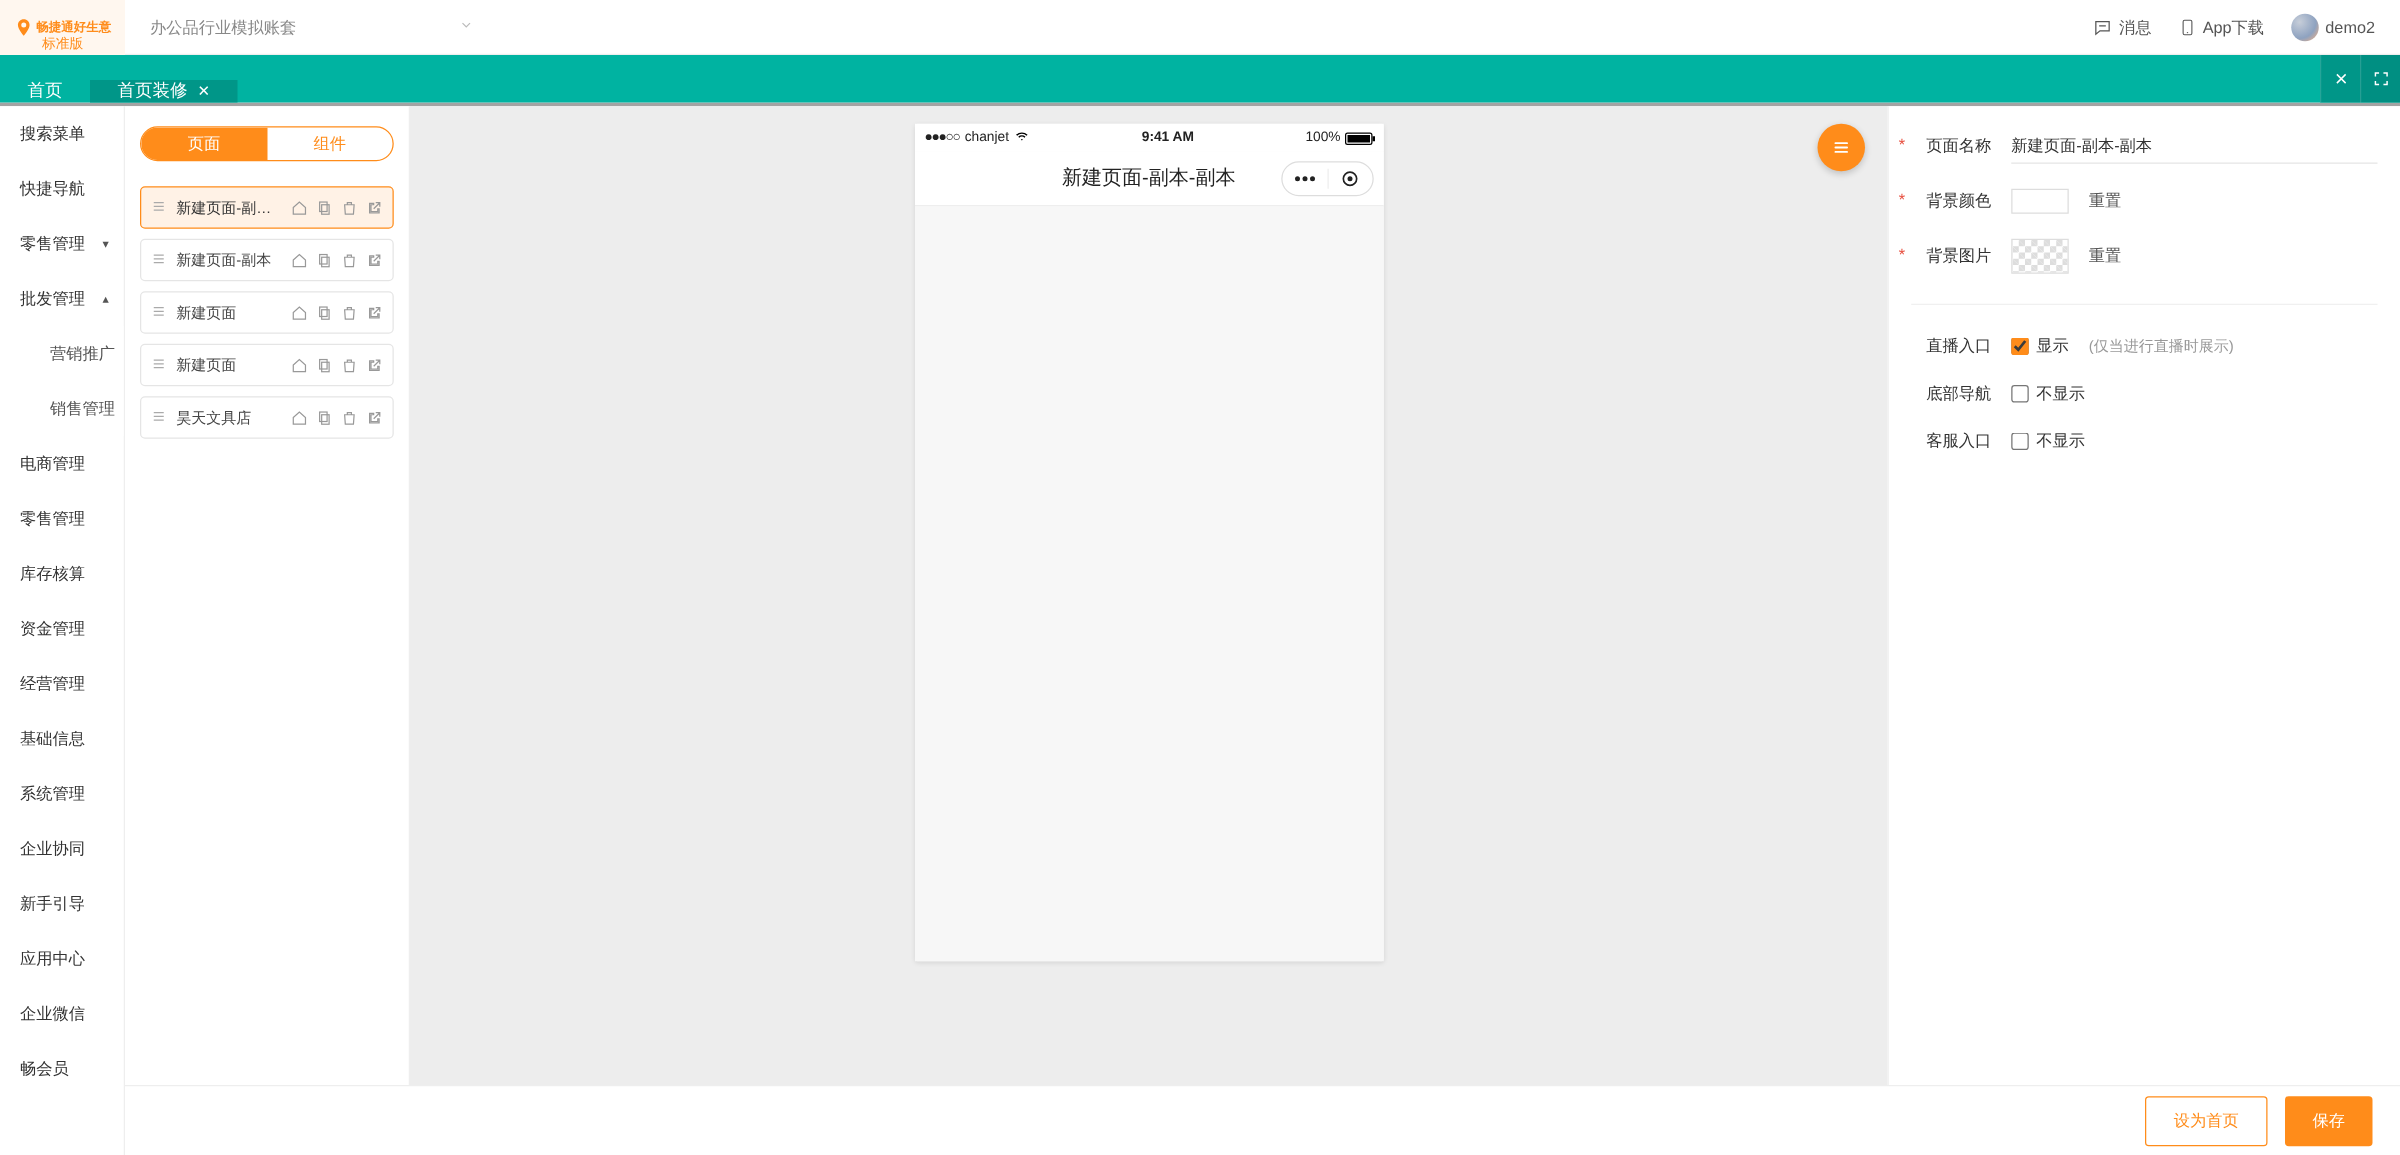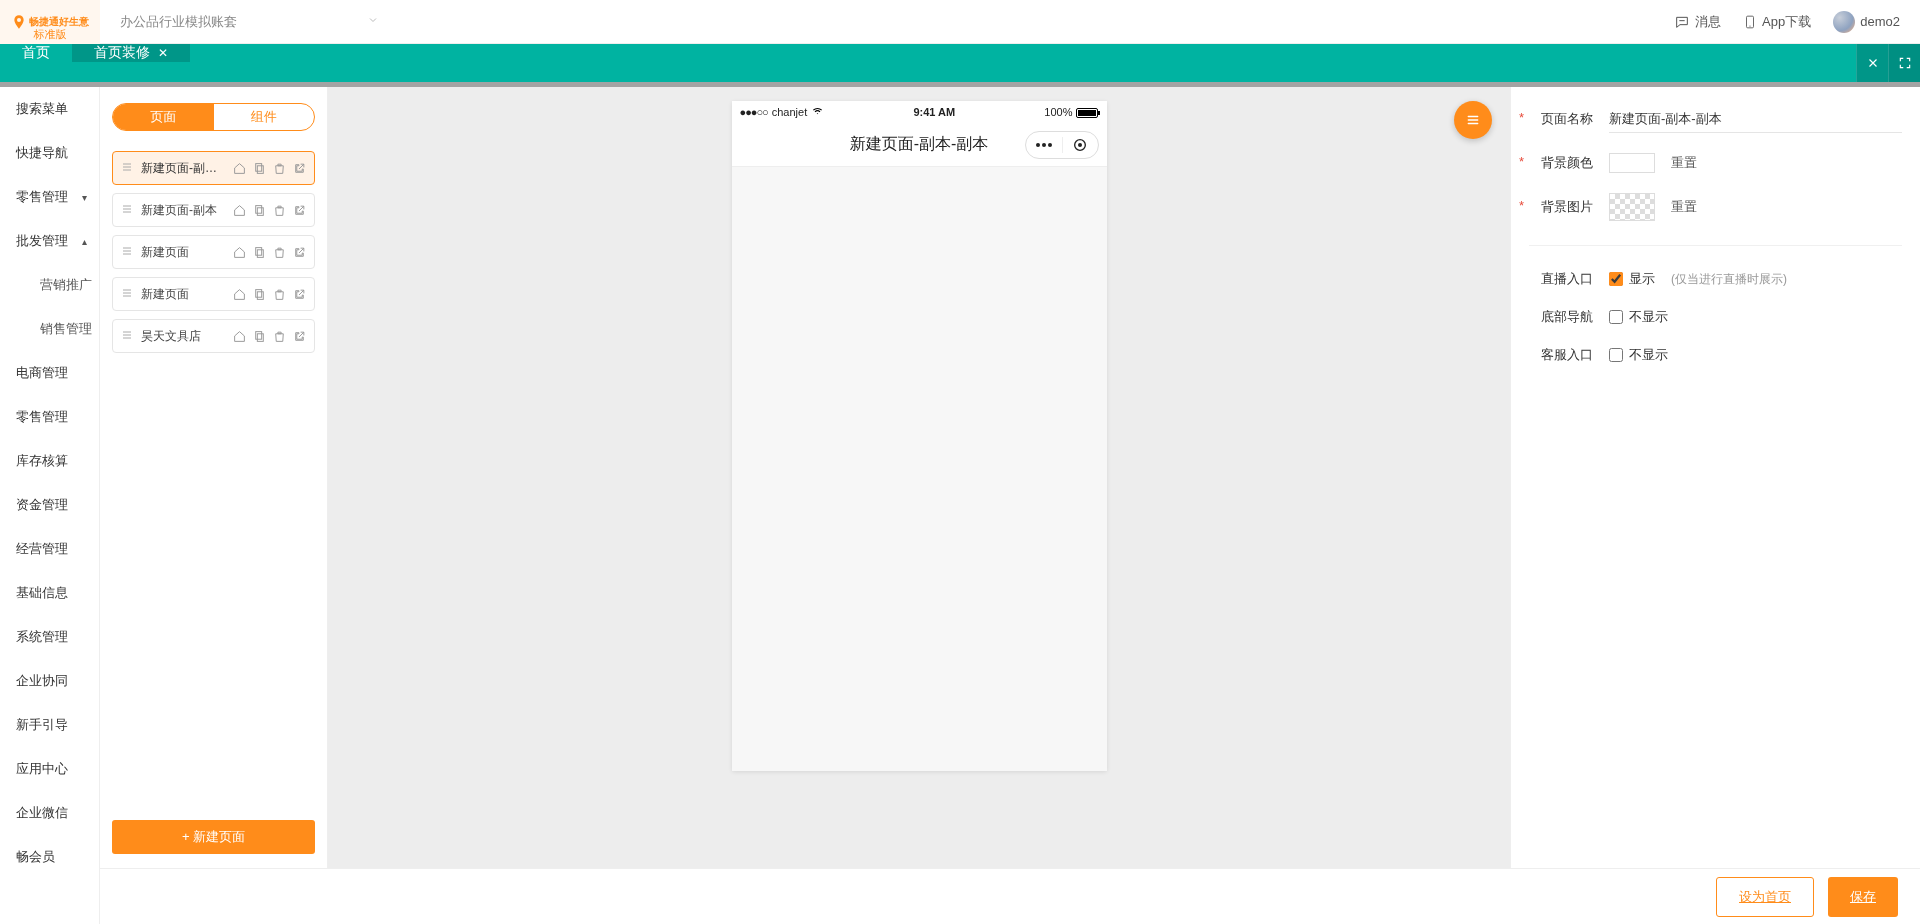--- a/index.html
+++ b/index.html
@@ -13,30 +13,30 @@
 .logo-text { font-size: 10px; color: #ff8c1a; font-weight: 600; }
 .logo-sub { font-size: 11px; color: #ff8c1a; position: absolute; bottom: 2px; }
 .account-selector { margin-left: 20px; display: flex; align-items: center; color: #888; font-size: 13px; gap: 130px; cursor:pointer;}
 .account-selector .chev { color:#ccc; }
 .topbar-spacer { flex: 1; }
 .topbar-right { display: flex; align-items: center; gap: 22px; margin-right: 20px; }
 .topbar-right .item { display: flex; align-items: center; gap: 5px; color: #555; cursor: pointer; }
 .avatar { width: 22px; height: 22px; border-radius: 50%; background: radial-gradient(circle at 30% 30%, #c7ced9, #8ea2c0 60%, #ffb27a); }
 
 
-.tabstrip { height: 38px; background: #00b3a1; display: flex; align-items: flex-start; color: #fff; position: relative; }
+.tabstrip { height: 38px; background: #00b3a1; display: flex; align-items: flex-end; color: #fff; position: relative; }
 .tabstrip .tab { padding: 0 22px; display: flex; align-items: center; gap: 8px; cursor: pointer; font-size: 14px; }
 .tabstrip .tab.active { background: #009688; }
 .tabstrip .tab .close { font-size: 12px; cursor: pointer; }
 .tabstrip .rightbtns { position: absolute; right: 0; top:0; bottom:0; display:flex; }
 .tabstrip .rightbtns .btn { width: 32px; display:flex; align-items:center; justify-content:center; background:#008f82; cursor:pointer; border-left:1px solid rgba(255,255,255,.15);}
 .tabstrip .rightbtns .btn:first-child { background:#009688; }
 
 
-.body { flex: 1; display: flex; min-height: 0; border-top:5px solid #a3a3a3;}
+.body { flex: 1; display: flex; min-height: 0; border-top:3px solid #a3a3a3;}
 
 .sidebar { width: 100px; border-right: 1px solid #eee; overflow-y: auto; background:#fff; }
 .sidebar .sitem { height: 44px; display: flex; align-items: center; padding-left: 16px; font-size: 13px; color: #333; cursor: pointer; position:relative;}
 .sidebar .sitem.has-caret { justify-content: space-between; padding-right: 12px; }
 .sidebar .sitem .caret { font-size: 10px; color:#555;}
 .sidebar .sitem.child { padding-left: 40px; color:#555;}
 .sidebar .expanded-group { background:#fff;}
 .sidebar .sitem.expanded { }
 
 
@@ -91,21 +91,21 @@
 .srow .swatch { width:46px; height:20px; border:1px solid #ddd; background:#fff;}
 .srow .imgswatch { width:46px; height:28px; background-image:linear-gradient(45deg,#ddd 25%,transparent 25%,transparent 75%,#ddd 75%),linear-gradient(45deg,#ddd 25%,transparent 25%,transparent 75%,#ddd 75%); background-size:10px 10px; background-position:0 0,5px 5px; border:1px solid #ddd;}
 .srow .reset { color:#555; cursor:pointer;}
 .srow .chk { display:flex; align-items:center; gap:6px;}
 .srow .chk input { width:14px; height:14px; accent-color:#ff8c1a;}
 .srow .hint { color:#999; font-size:12px;}
 .sdivider { height:1px; background:#f0f0f0; margin:4px 0;}
 
 
 .bottombar { height:56px; border-top:1px solid #eee; display:flex; align-items:center; justify-content:flex-end; gap:14px; padding:0 22px; background:#fff;}
-.bottombar .btn { height:40px; padding:0 22px; border-radius:3px; display:flex; align-items:center; justify-content:center; cursor:pointer; font-size:13px;text-decoration:underline;}
+.bottombar .btn { height:40px; padding:0 22px; border-radius:3px; display:flex; align-items:center; justify-content:center; cursor:pointer; font-size:13px;}
 .bottombar .btn.ghost { border:1px solid #ff8c1a; color:#ff8c1a; background:#fff;}
 .bottombar .btn.primary { background:#ff8c1a; color:#fff;}
 
 
 .ic { display:inline-flex; }
 </style>
 </head>
 <body>
 
 <div class="app">
@@ -392,25 +392,20 @@
                     </svg>
                   </span>
                   <span>
                     <svg width="13" height="13" viewBox="0 0 24 24">
                       <path fill="none" stroke="#999" stroke-width="1.8" d="M14 4h6v6M20 4l-9 9M5 5h6v2H7v10h10v-4h2v6H5z"></path>
                     </svg>
                   </span>
                 </span>
               </div>
             </div>
-          <div class="pl-footer">
-            <div class="newbtn">
-                <span>+ 新建页面</span>
-              </div>
-          </div>
         </div>
 
         <div class="canvas-wrap">
           <div class="phone" style="height:670px;">
             <div class="phone-status">
               <div class="left">
                 <span class="dots">●●●○○</span>
                 <span>chanjet</span>
                 <span>
                   <svg width="13" height="10" viewBox="0 0 24 24">

